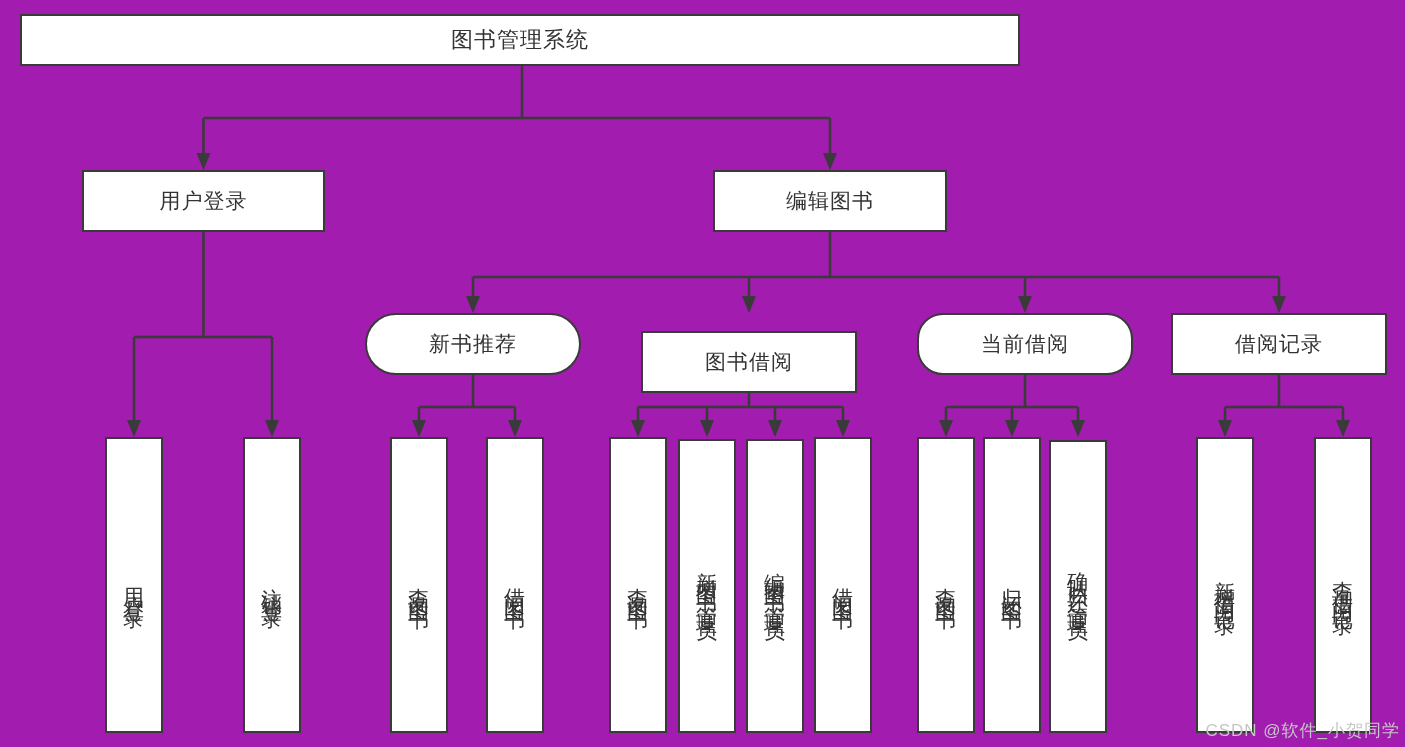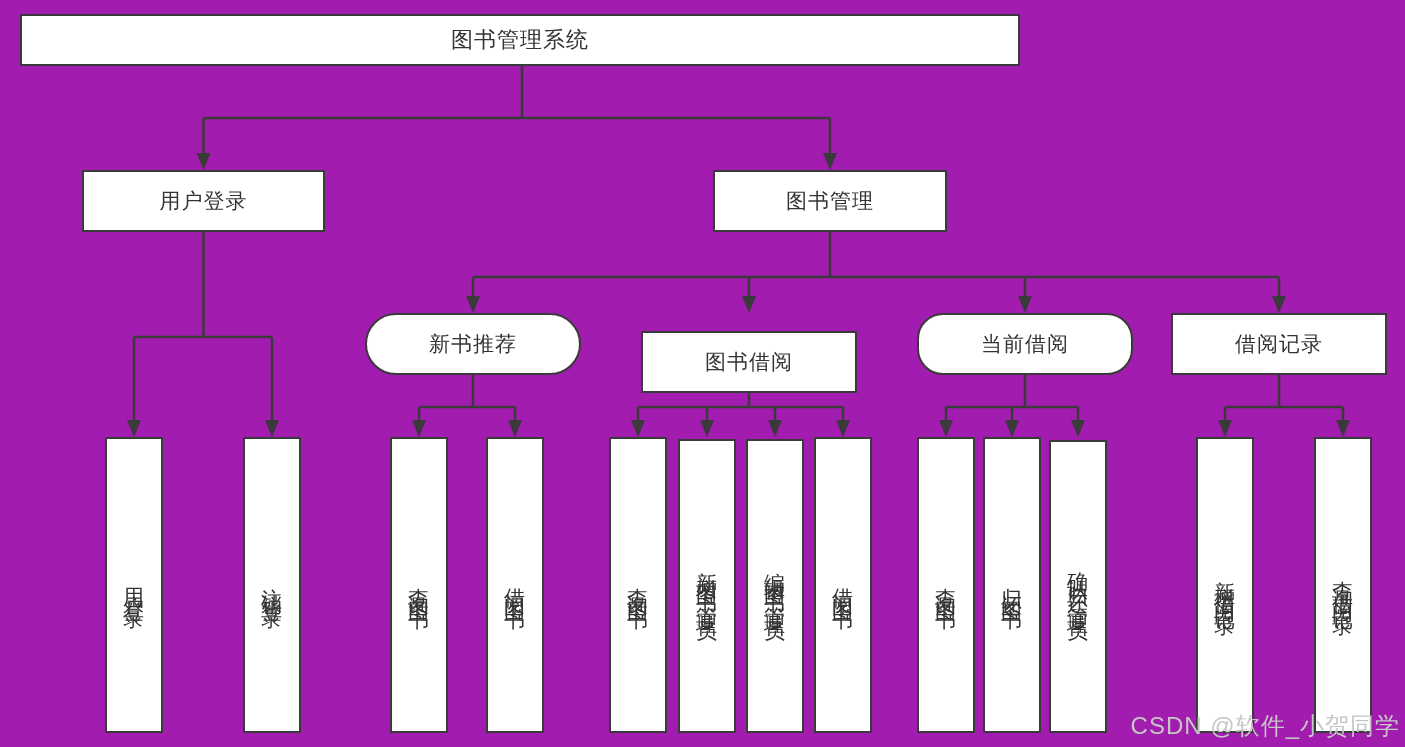--- a/index.html
+++ b/index.html
@@ -32,21 +32,21 @@
     writing-mode:vertical-lr;
     text-orientation:mixed;
     font-size:21px;
     letter-spacing:7px;
     line-height:1;
     color:var(--text);
   }
   .watermark{
     position:absolute;
     right:5px;bottom:5px;
-    font-size:24px;
+    font-size:17px;
     color:#c6c6c6;
     letter-spacing:1px;
     z-index:5;
     white-space:nowrap;
   }
   svg path{stroke:var(--line);stroke-width:2.5;fill:none;}
   svg polygon{fill:var(--line);stroke:none;}
 </style>
 </head>
 <body>
@@ -99,21 +99,21 @@
     <g>
       <path d="M1279 375 V407 M1225 407 H1343 M1225 407 V423 M1343 407 V423"></path>
       <polygon points="1218,420 1232,420 1225,437"></polygon>
       <polygon points="1336,420 1350,420 1343,437"></polygon>
     </g>
   </svg>
 
   <div class="node node-root" style="left:20px;top:14px;width:1000px;height:52px;">图书管理系统</div>
 
   <div class="node node-branch" style="left:82px;top:170px;width:243px;height:62px;">用户登录</div>
-  <div class="node node-branch" style="left:713px;top:170px;width:234px;height:62px;">图书管理</div>
+  <div class="node node-branch" style="left:713px;top:170px;width:234px;height:62px;">编辑图书</div>
 
   <div class="node node-branch" style="left:365px;top:313px;width:216px;height:62px;border-radius:31px;">新书推荐</div>
   <div class="node node-branch" style="left:641px;top:331px;width:216px;height:62px;font-family:Liberation Serif, serif;">图书借阅</div>
   <div class="node node-branch" style="left:917px;top:313px;width:216px;height:62px;border-radius:26px;">当前借阅</div>
   <div class="node node-branch" style="left:1171px;top:313px;width:216px;height:62px;text-align:right;">借阅记录</div>
 
   <div class="node node-leaf" style="left:105px;top:437px;width:58px;height:296px;">
     <span>用户登录</span>
   </div>
   <div class="node node-leaf" style="left:243px;top:437px;width:58px;height:296px;">

